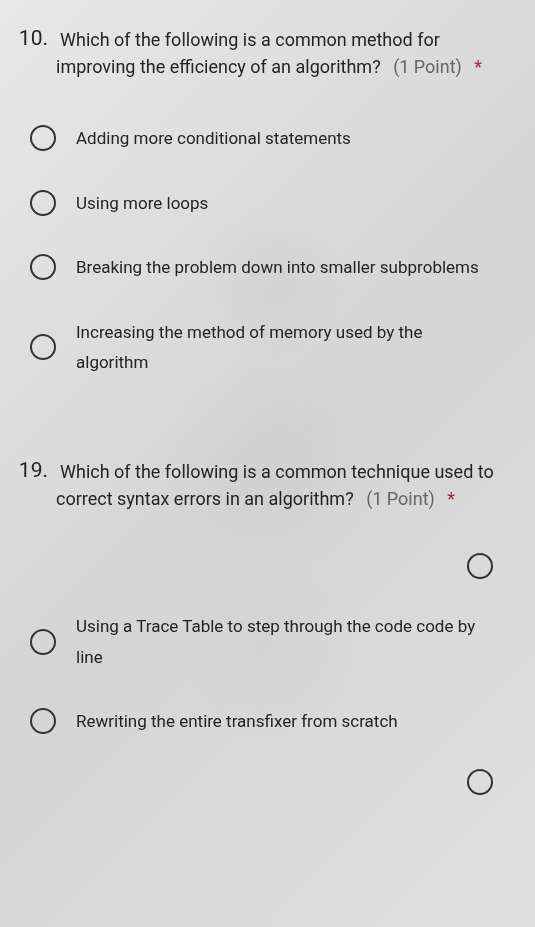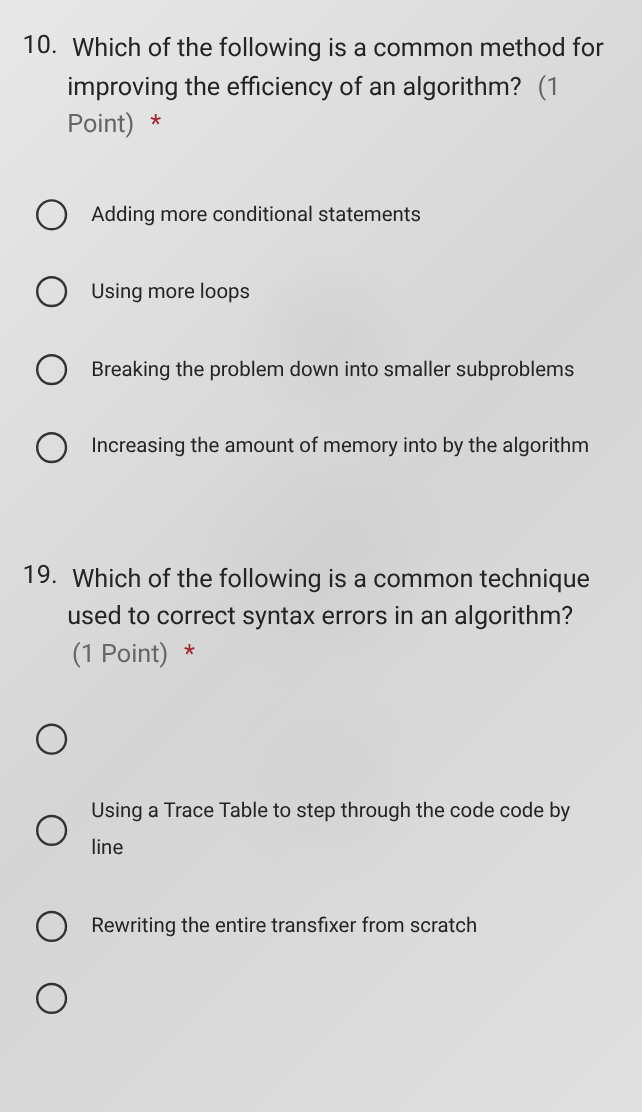--- a/index.html
+++ b/index.html
@@ -46,40 +46,41 @@
       font-size: 21px;
       color: #242424;
       font-weight: 400;
       min-width: 40px;
       text-align: right;
       padding-right: 4px;
       flex-shrink: 0;
     }
     .question-text-wrap {
       flex: 1;
-      font-size: 21px;
+      font-size: 18px;
       color: #242424;
       line-height: 1.5;
       font-weight: 400;
     }
     .points {
       color: #666666;
     }
     .required {
       color: #a4262c;
     }
     .options {
       padding-left: 18px;
     }
     .option-row {
       display: flex;
       align-items: center;
       padding: 13px 0;
       min-height: 56px;
       cursor: pointer;
+      justify-content: flex-end;
     }
     .radio {
       width: 26px;
       height: 26px;
       border: 2px solid #333;
       border-radius: 50%;
       margin-right: 16px;
       flex-shrink: 0;
       background: transparent;
     }
@@ -113,21 +114,21 @@
       <div class="option-row">
         <div class="radio"></div>
         <div class="option-label">Using more loops</div>
       </div>
       <div class="option-row">
         <div class="radio"></div>
         <div class="option-label">Breaking the problem down into smaller subproblems</div>
       </div>
       <div class="option-row">
         <div class="radio"></div>
-        <div class="option-label">Increasing the amount of memory into by the algorithm</div>
+        <div class="option-label">Increasing the method of memory used by the algorithm</div>
       </div>
     </div>
   </div>
 
   <div class="question-block">
     <div class="question-header">
       <div class="question-number">19.</div>
       <div class="question-text-wrap">
         <span>Which of the following is a common technique used to correct syntax errors in an algorithm?</span>
         <span class="points">(1 Point)</span>

